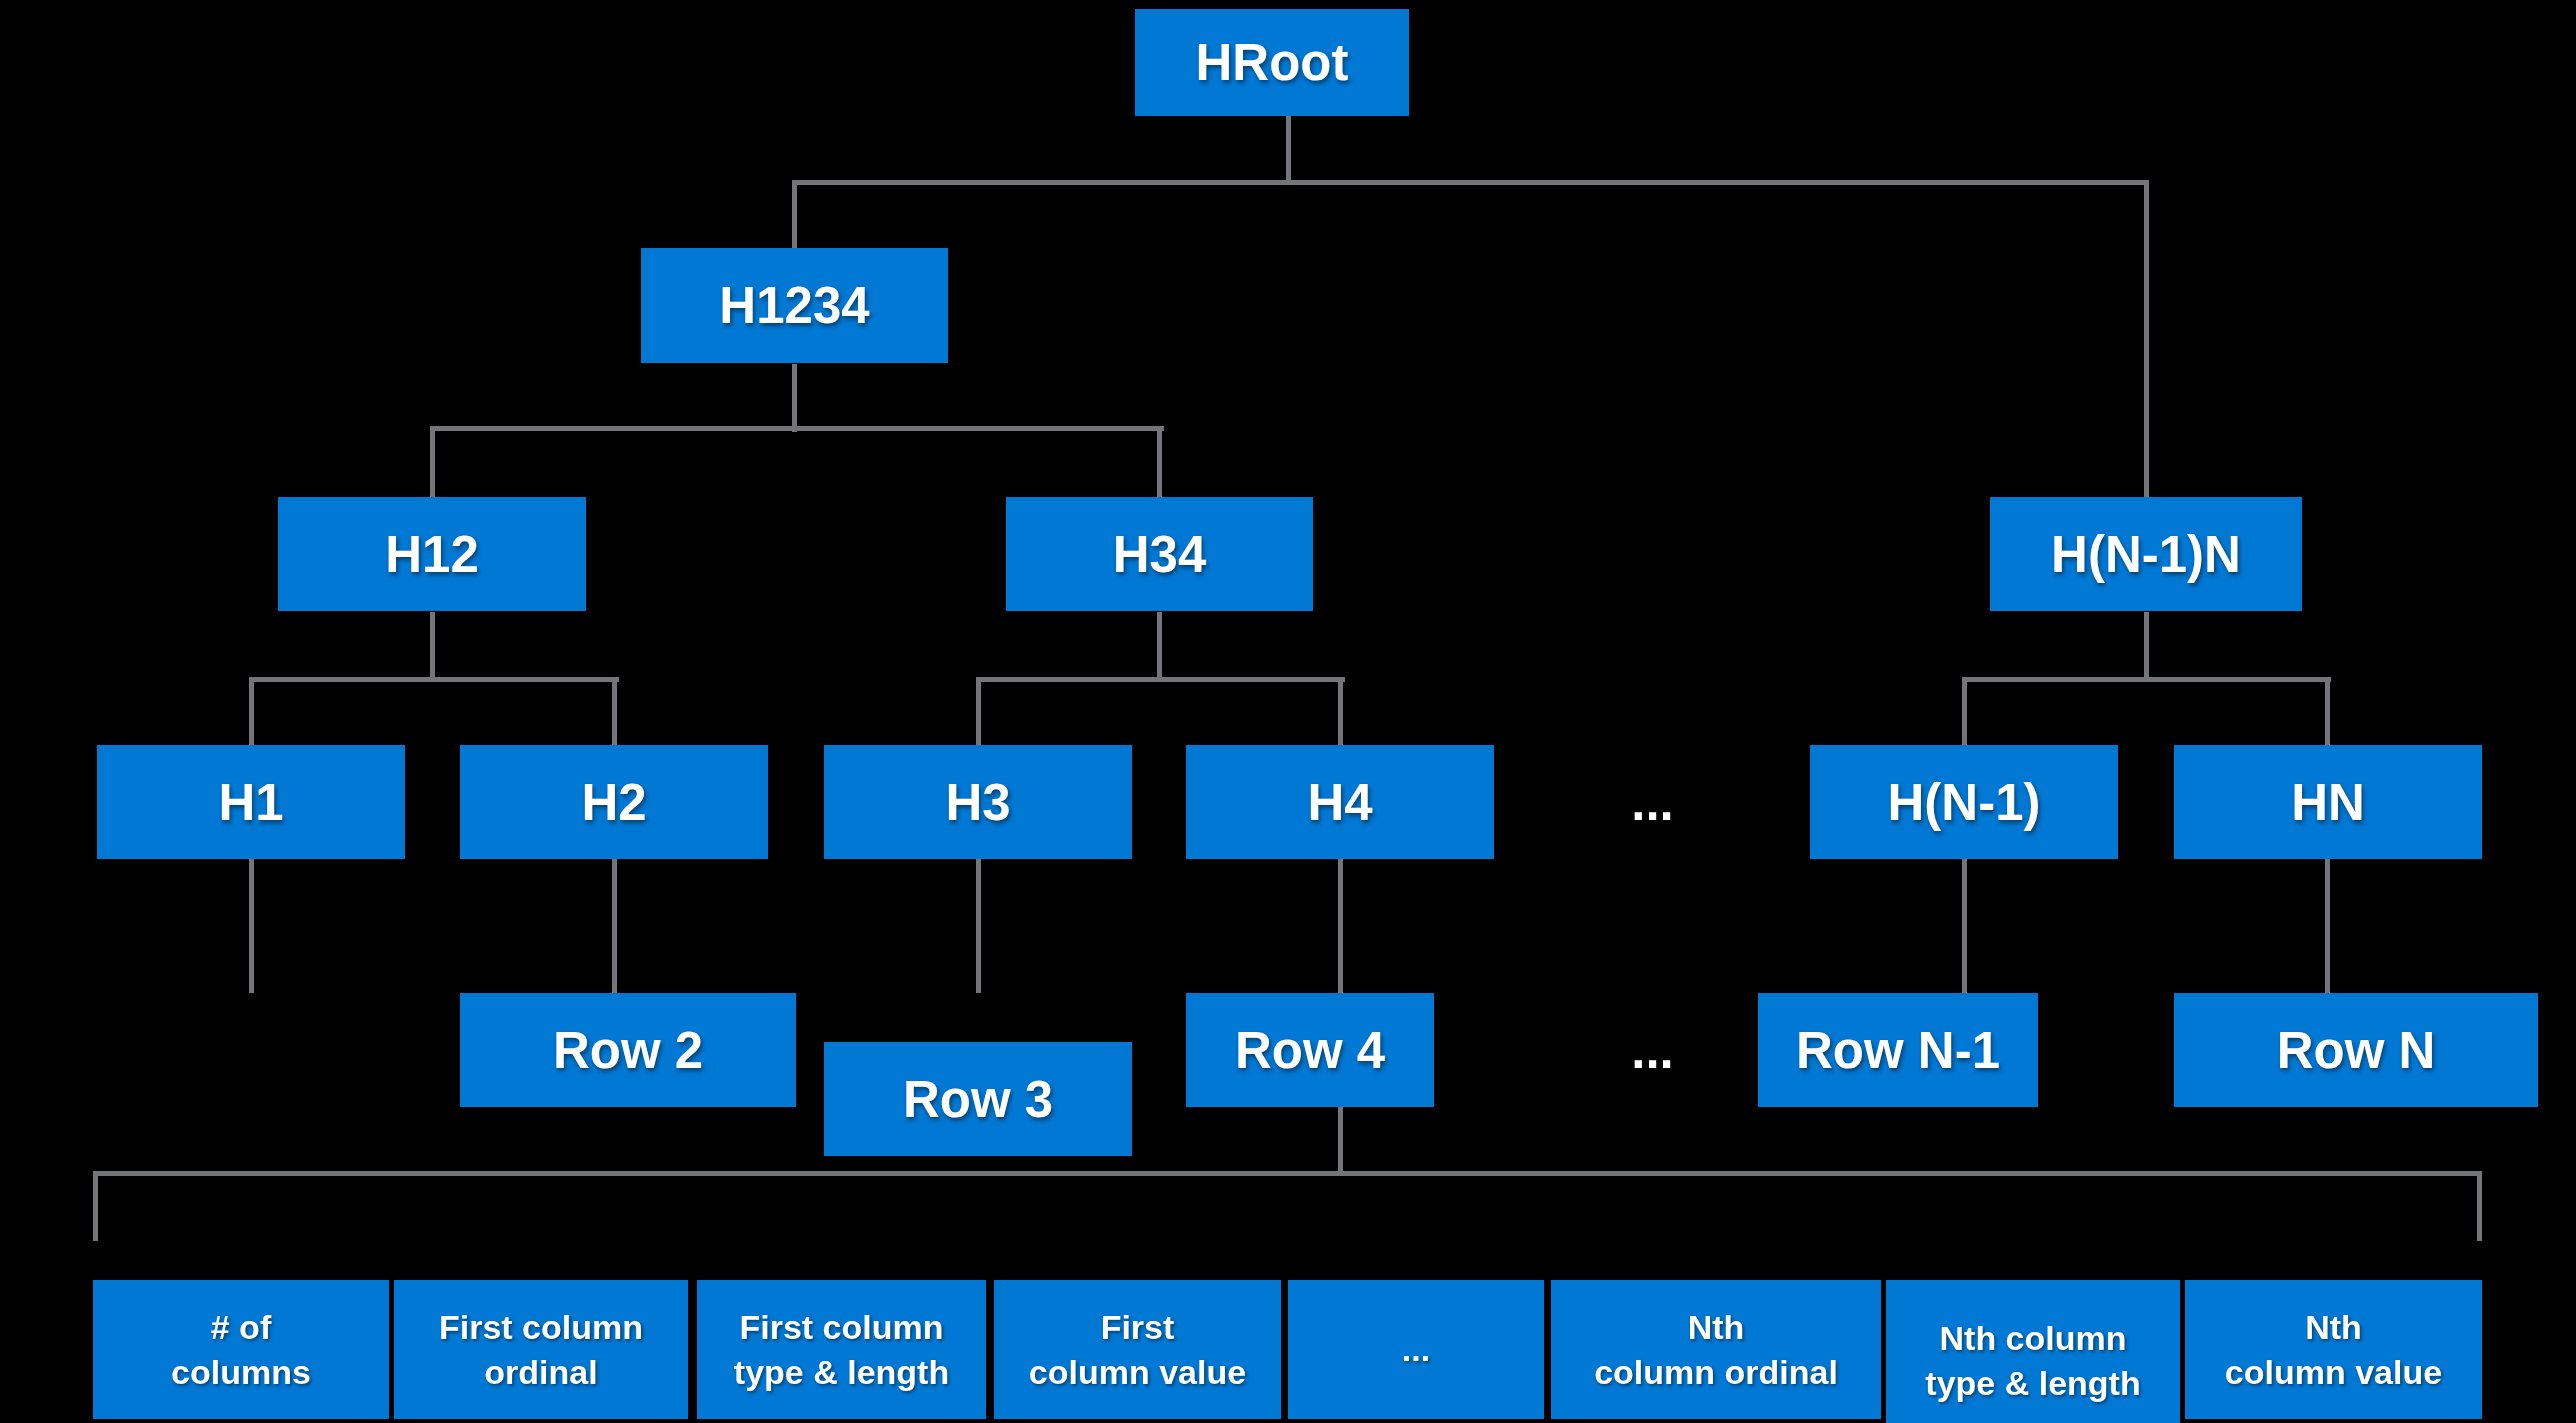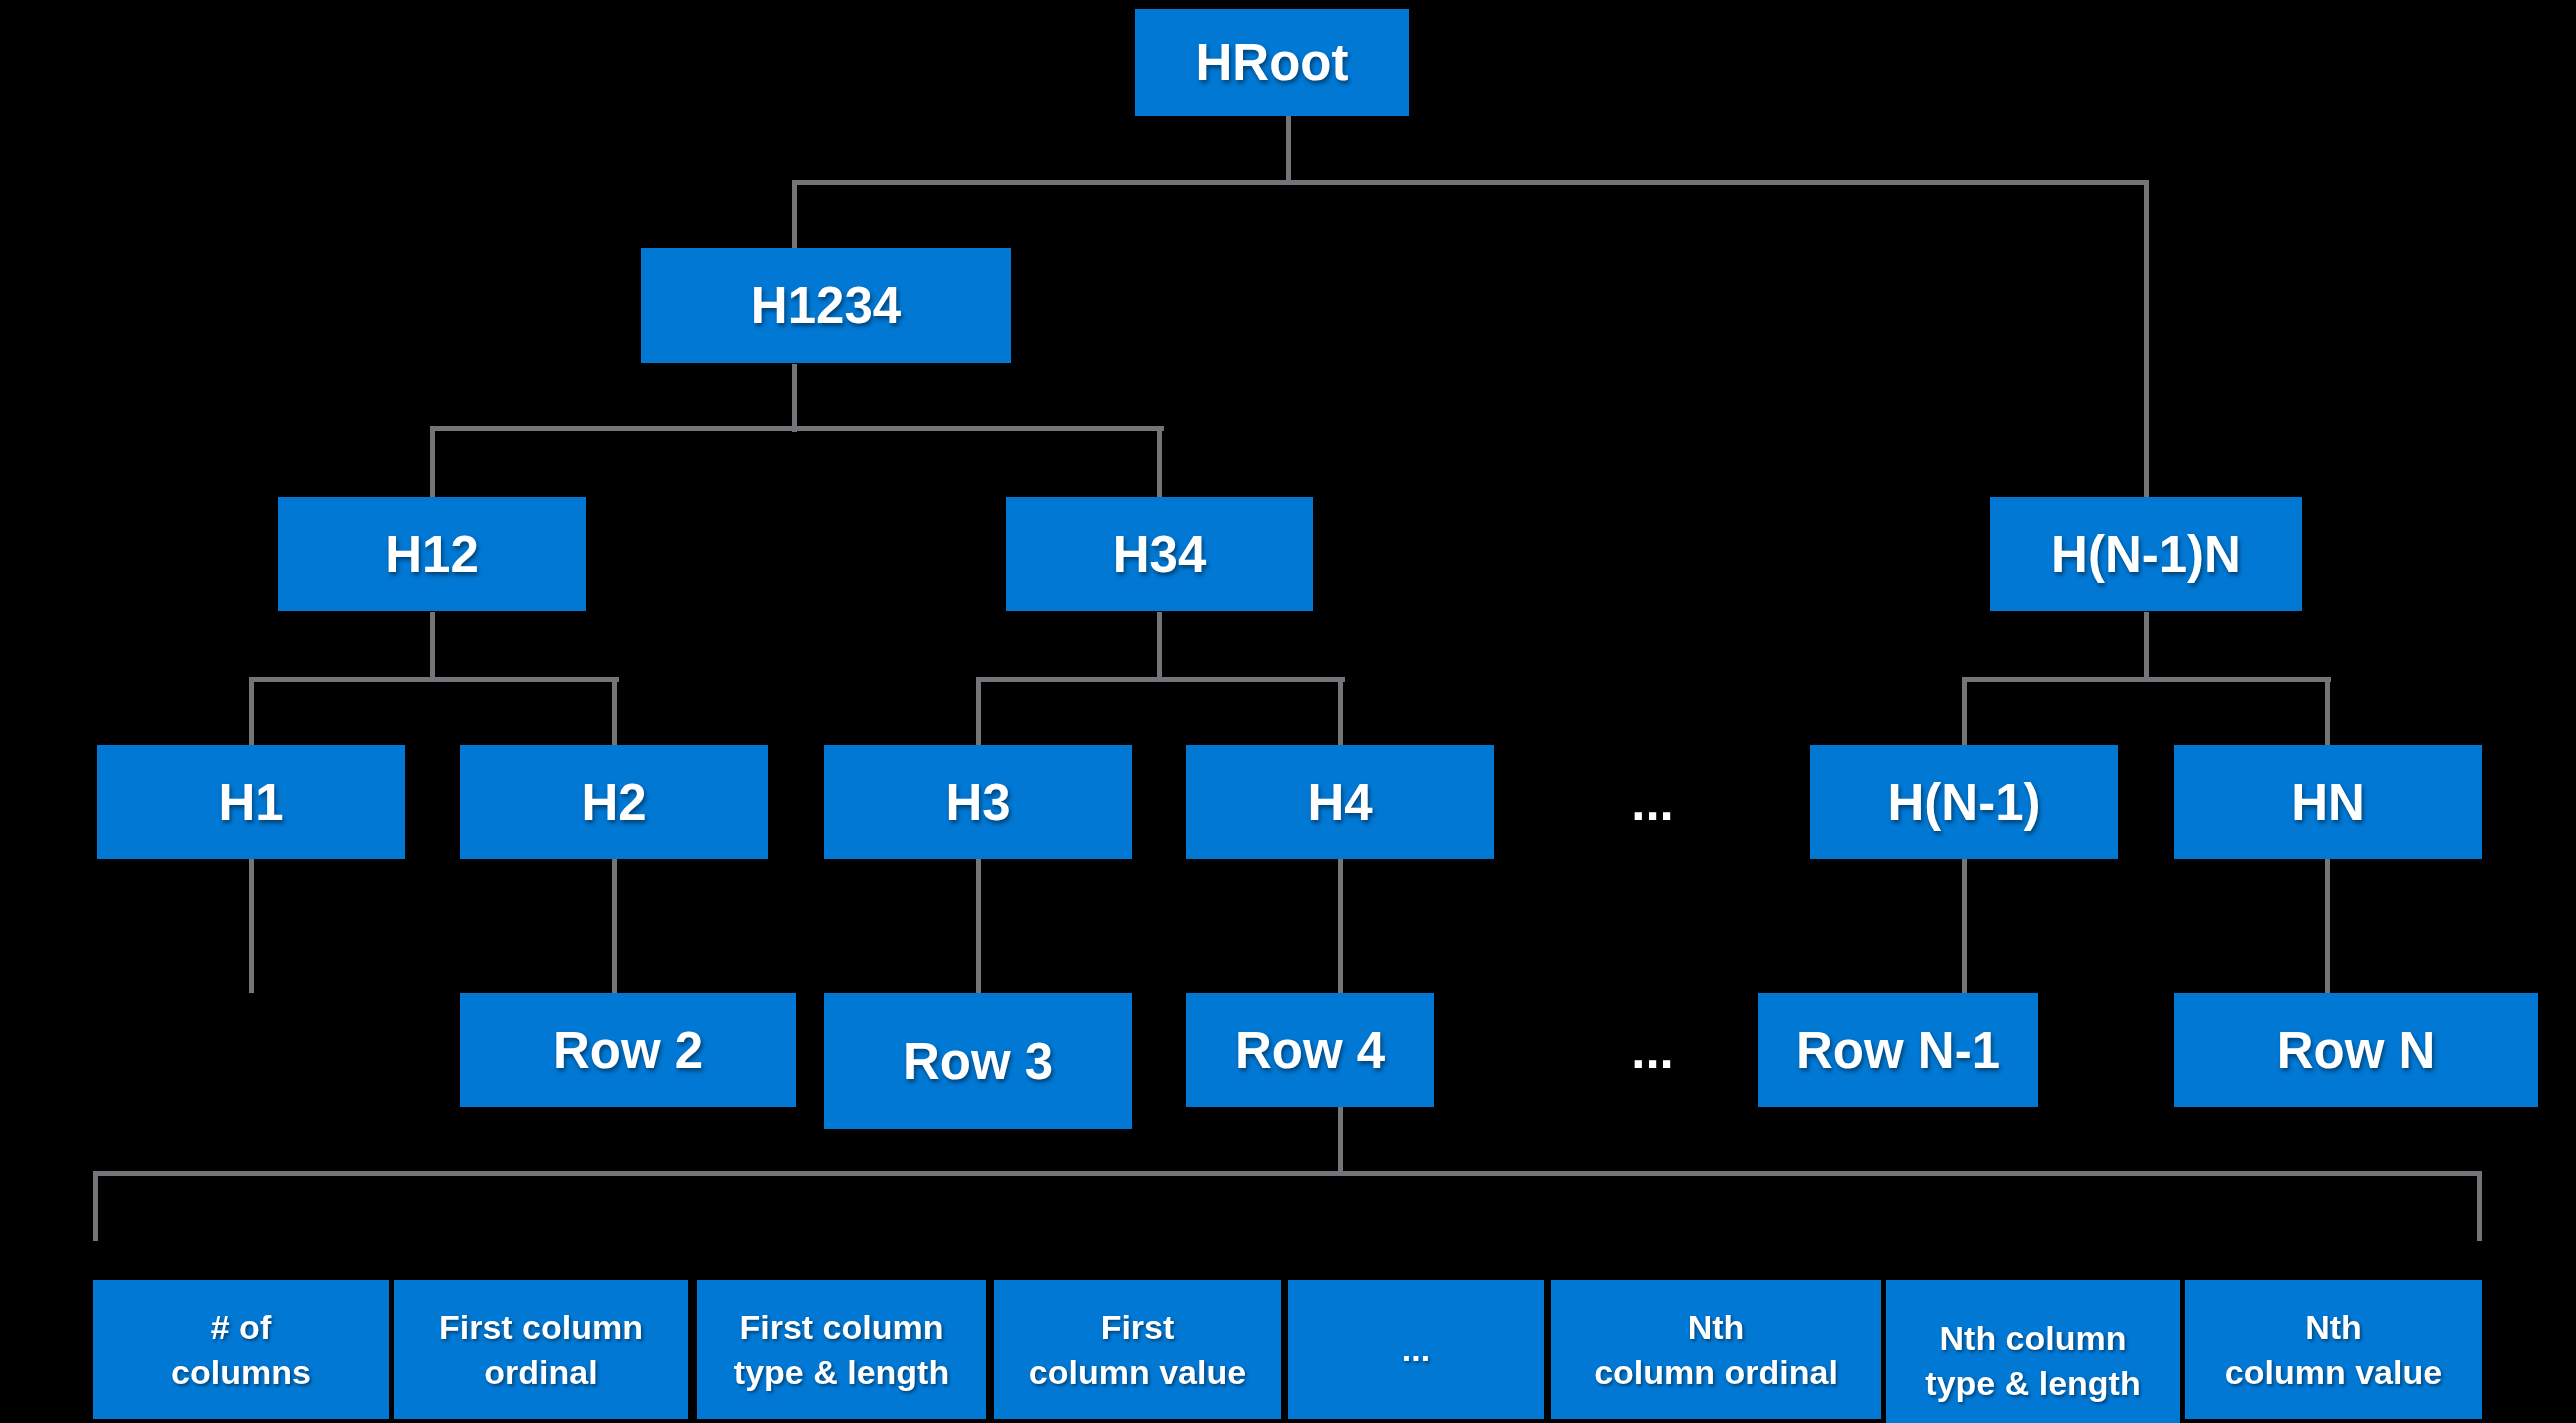--- a/index.html
+++ b/index.html
@@ -84,36 +84,36 @@
   <div class="line" style="left:1962px;top:858px;width:5.1px;height:135px"></div>
   <div class="line" style="left:2325px;top:858px;width:5.1px;height:135px"></div>
 
   <div class="line" style="left:1338px;top:1107px;width:5.1px;height:69px"></div>
   <div class="line" style="left:93px;top:1171px;width:2389px;height:5.1px"></div>
   <div class="line" style="left:93px;top:1171px;width:5.1px;height:70px"></div>
   <div class="line" style="left:2477px;top:1171px;width:5.1px;height:70px"></div>
 
   <div class="node" style="left:1135px;top:8.5px;width:274px;height:107px">HRoot</div>
 
-  <div class="node" style="left:641px;top:248px;width:370px;height:115px">H1234</div>
+  <div class="node" style="left:641px;top:248px;width:307px;height:115px">H1234</div>
 
   <div class="node" style="left:278px;top:497px;width:308px;height:114px">H12</div>
   <div class="node" style="left:1006px;top:497px;width:307px;height:114px">H34</div>
   <div class="node" style="left:1990px;top:497px;width:312px;height:114px">H(N-1)N</div>
 
   <div class="node" style="left:97px;top:745px;width:308px;height:114px">H1</div>
   <div class="node" style="left:460px;top:745px;width:308px;height:114px">H2</div>
   <div class="node" style="left:824px;top:745px;width:308px;height:114px">H3</div>
   <div class="node" style="left:1186px;top:745px;width:308px;height:114px">H4</div>
   <div class="ghost" style="left:1495px;top:745px;width:315px;height:114px">...</div>
   <div class="node" style="left:1810px;top:745px;width:308px;height:114px">H(N-1)</div>
   <div class="node" style="left:2174px;top:745px;width:308px;height:114px">HN</div>
 
   <div class="node" style="left:460px;top:993px;width:336px;height:114px">Row 2</div>
-  <div class="node" style="left:824px;top:993px;width:308px;height:136px">Row 3</div>
+  <div class="node" style="left:824px;top:1042px;width:308px;height:114px">Row 3</div>
   <div class="node" style="left:1186px;top:993px;width:248px;height:114px">Row 4</div>
   <div class="ghost" style="left:1495px;top:993px;width:315px;height:114px">...</div>
   <div class="node" style="left:1758px;top:993px;width:280px;height:114px">Row N-1</div>
   <div class="node" style="left:2174px;top:993px;width:364px;height:114px">Row N</div>
 
   <div class="field" style="left:93px;top:1280px;width:296px;height:139px">
     <span class="l1"># of</span>
     <span class="l2">columns</span>
   </div>
   <div class="field" style="left:394px;top:1280px;width:294px;height:139px">

